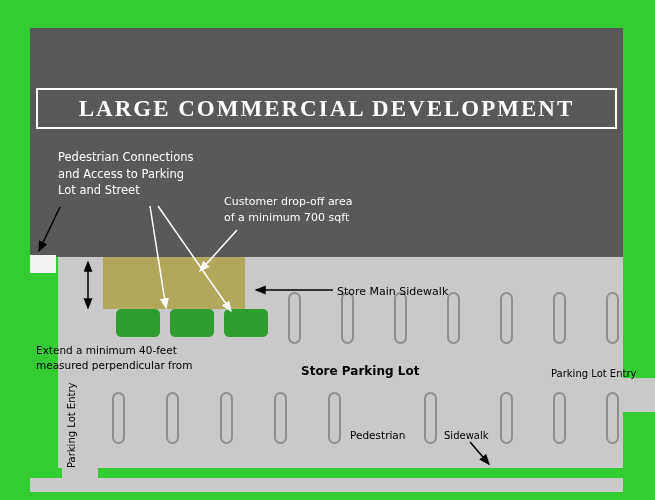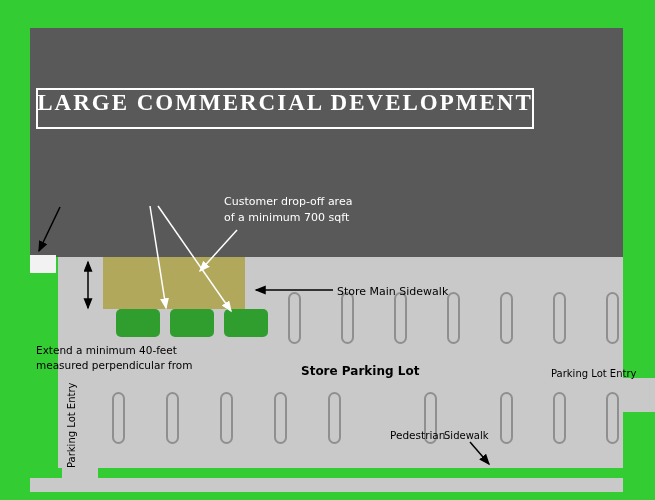--- a/index.html
+++ b/index.html
@@ -2,22 +2,22 @@
 <html style="--frame-green: #33cc33; --building-gray: #595959; --lot-gray: #c9c9c9; --dropoff-tan: #b1a85c; --walkway-green: #2f9e2f; --stall-outline: #8f8f8f; --notch-white: #f2f2f2; --text-light: #ffffff; --text-dark: #000000;"><head>
 <meta charset="utf-8">
 <style>
   * { margin:0; padding:0; box-sizing:border-box; }
   body { background:#ffffff; font-family:"DejaVu Sans", sans-serif; }
   .canvas { position:relative; width:655px; height:500px; overflow:hidden;
             background:var(--frame-green, #33cc33); }
   .abs { position:absolute; }
 
   .building { left:30px; top:28px; width:593px; height:229px; background:var(--building-gray, #595959); }
-  .title-box { left:36px; top:88px; width:498px; height:41px; border:2px solid #ffffff;
-               display:flex; align-items:flex-start; justify-content:center; }
+  .title-box { left:36px; top:88px; width:581px; height:41px; border:2px solid #ffffff;
+               display:flex; align-items:center; justify-content:center; }
   .title-text { color:#ffffff; font-family:"Liberation Serif", serif; font-weight:bold;
                 font-size:23px; letter-spacing:2px; white-space:nowrap; }
 
   .lot { left:58px; top:257px; width:565px; height:211px; background:var(--lot-gray, #c9c9c9); }
   .notch { left:30px; top:255px; width:26px; height:18px; background:var(--notch-white, #f2f2f2); }
   .dropoff { left:103px; top:257px; width:142px; height:52px; background:var(--dropoff-tan, #b1a85c); }
   .walkway { top:309px; height:28px; width:44px; border-radius:5px; background:var(--walkway-green, #2f9e2f); }
 
   .entry-left  { left:62px;  top:466px; width:36px; height:14px; background:var(--lot-gray, #c9c9c9); }
   .road-bottom { left:30px;  top:478px; width:593px; height:14px; background:var(--lot-gray, #c9c9c9); }
@@ -28,36 +28,41 @@
 
   .lbl { position:absolute; color:#000000; font-size:11px; line-height:15px; white-space:nowrap; }
   .lbl-white { color:#ffffff; }
   .lbl-ped { left:58px; top:149px; font-size:11.5px; line-height:16.5px; }
   .lbl-drop { left:224px; top:194px; font-size:11px; line-height:16px; }
   .lbl-entrance { left:337px; top:284px; }
   .lbl-parkinglot { left:301px; top:364px; font-weight:bold; font-size:12px; }
   .lbl-entry-right { left:551px; top:366px; font-size:10px; }
   .lbl-extend { left:36px; top:343px; font-size:10.5px; line-height:15px; }
   .lbl-entry-left { left:64px; top:468px; font-size:10px; transform:rotate(-90deg); transform-origin:0 0; }
-  .lbl-sidewalk-1 { left:350px; top:428px; font-size:10.5px;margin-left:40px; }
+  .lbl-sidewalk-1 { left:350px; top:428px; font-size:10.5px; }
   .lbl-sidewalk-2 { left:444px; top:428px; font-size:10px; }
 
   .overlay { left:0; top:0; pointer-events:none; }
 </style>
 </head>
 <body>
 
 <div class="canvas">
 
   <div class="abs building"></div>
 
   <div class="abs title-box">
     <span class="title-text">LARGE COMMERCIAL DEVELOPMENT</span>
   </div>
 
+  <div class="abs lbl lbl-white lbl-ped">
+    <div>Pedestrian Connections</div>
+    <div>and Access to Parking</div>
+    <div>Lot and Street</div>
+  </div>
   <div class="abs lbl lbl-white lbl-drop">
     <div>Customer drop-off area</div>
     <div>of a minimum 700 sqft</div>
   </div>
 
   <div class="abs lot"></div>
   <div class="abs notch"></div>
   <div class="abs dropoff"></div>
 
   <div class="abs walkway" style="left:116px;"></div>

